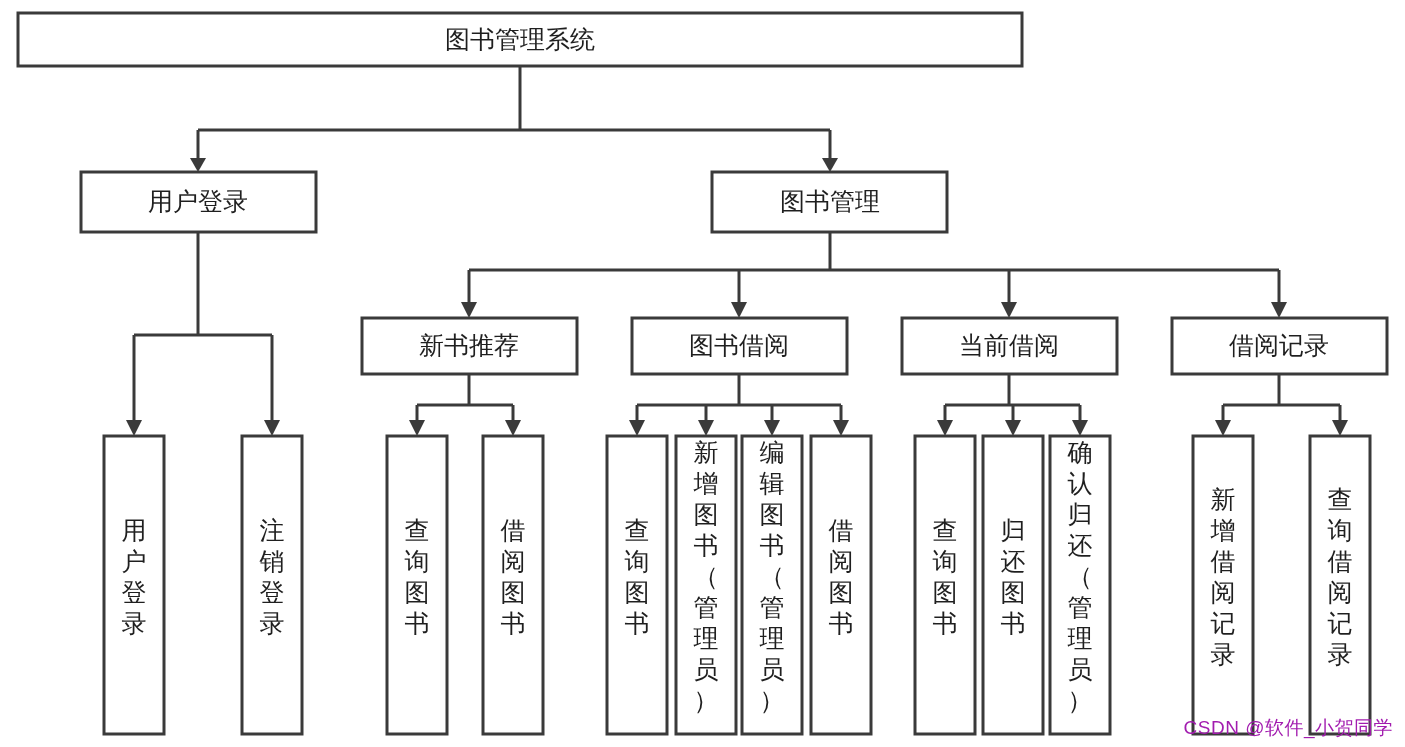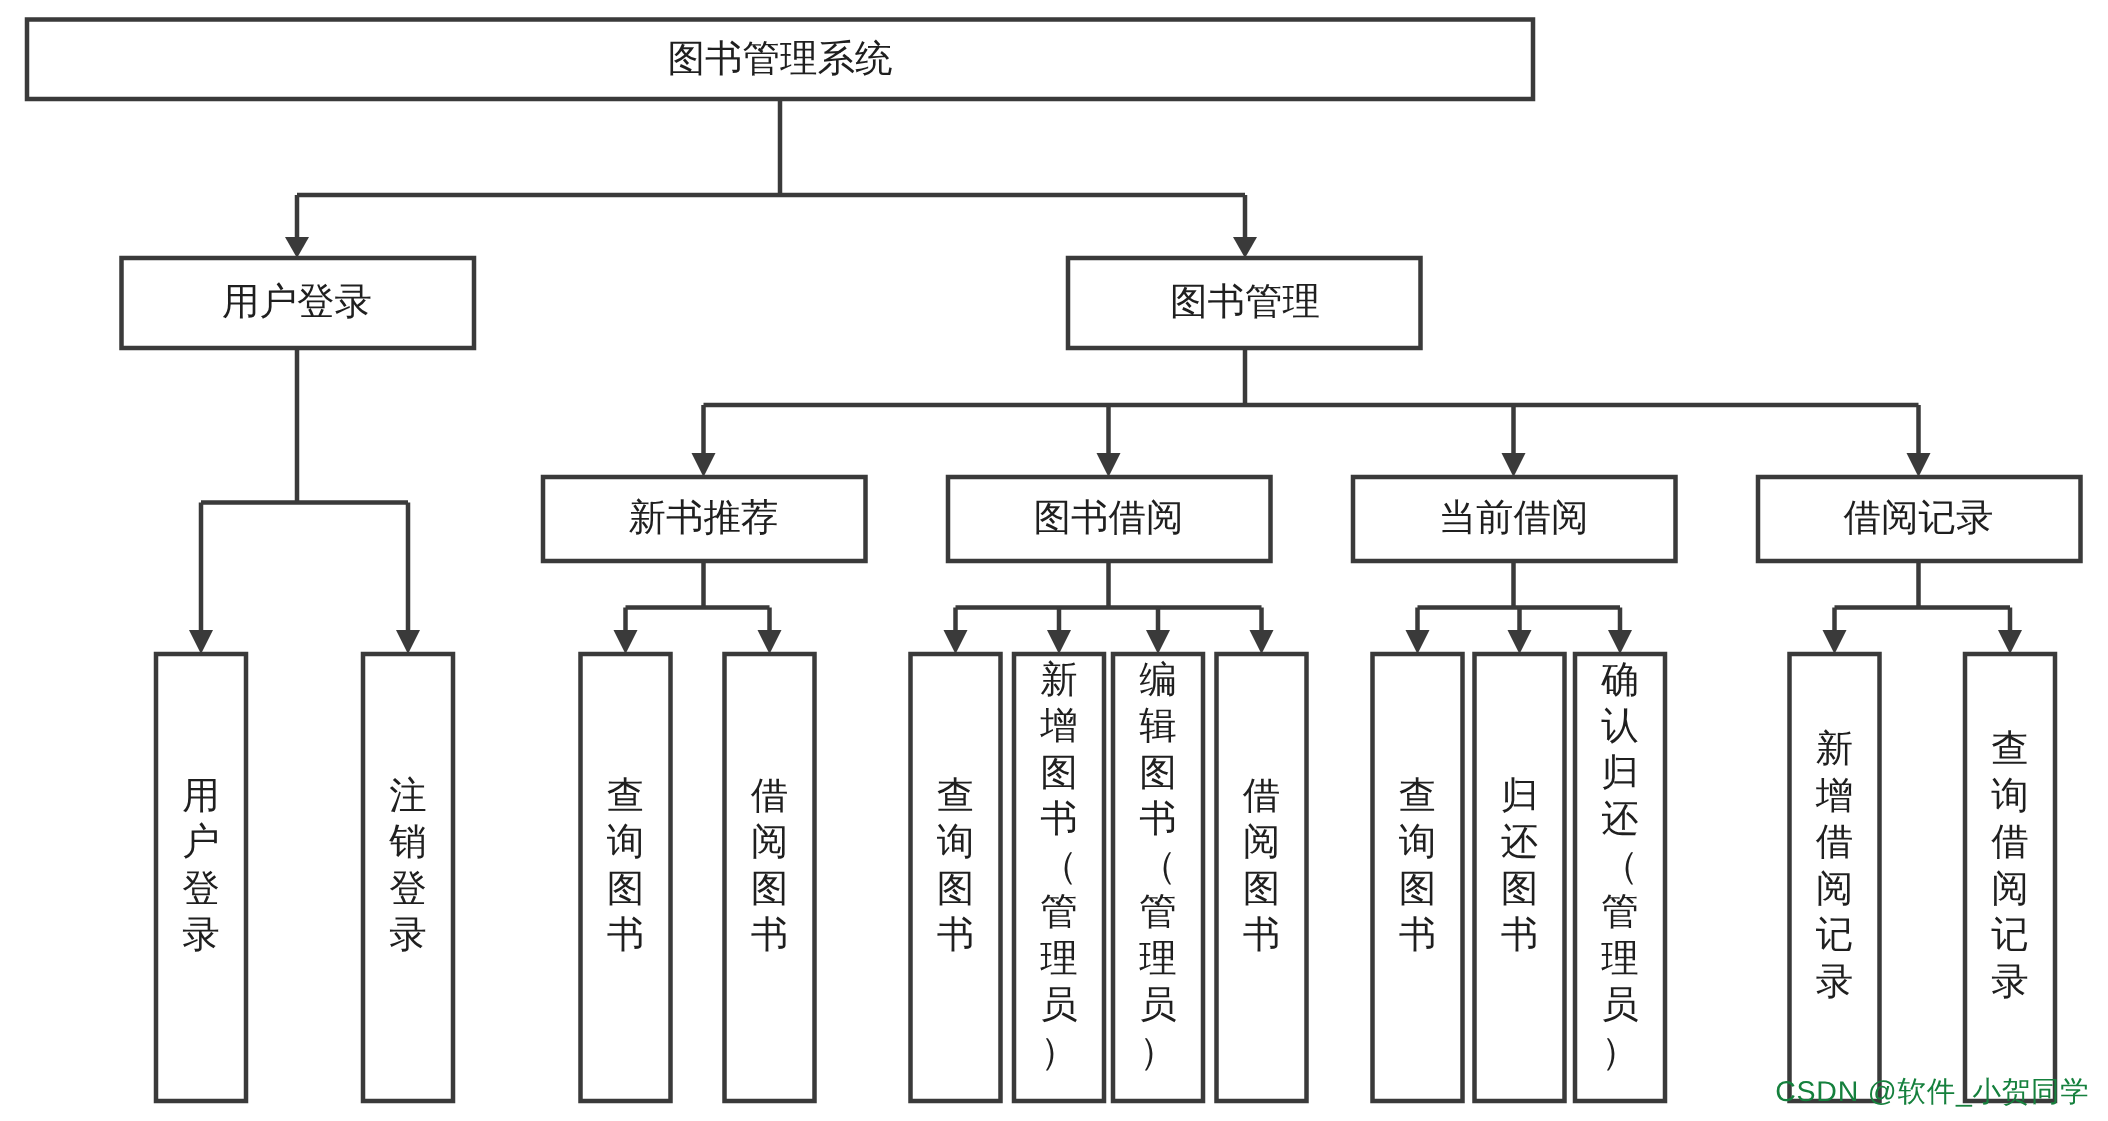--- a/index.html
+++ b/index.html
@@ -50,21 +50,21 @@
   .node-label-vertical {
     fill: #1f1f1f;
     font-family: "Liberation Sans", "DejaVu Sans", sans-serif;
     font-size: 25px;
     text-anchor: middle;
   }
   .watermark-text {
     position: absolute;
     right: 12px;
     bottom: 6px;
-    color: #15803d;
+    color: #a21caf;
     font-size: 19px;
     font-family: "Liberation Sans", "DejaVu Sans", sans-serif;
     white-space: nowrap;
     letter-spacing: 0.5px;
   }
 </style>
 </head>
 <body>
 
 <div id="diagram-root">

